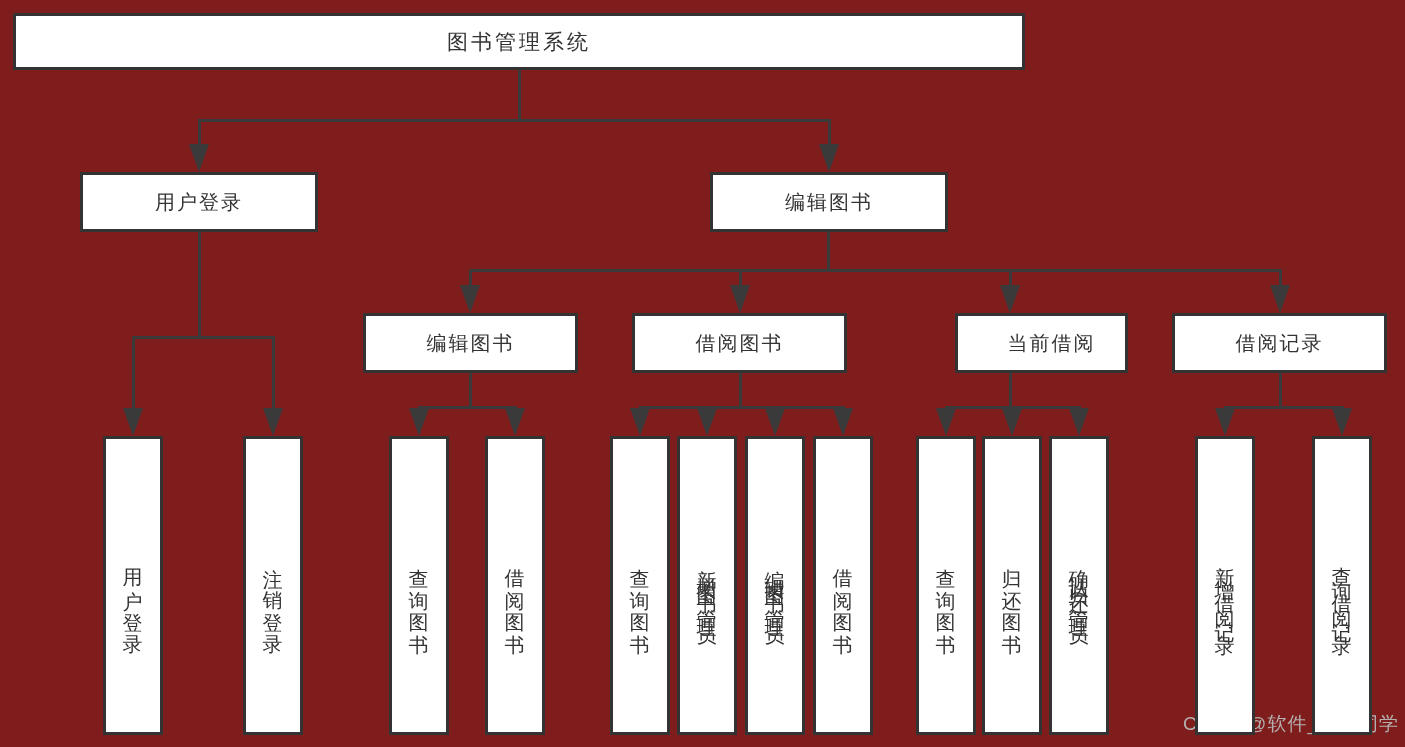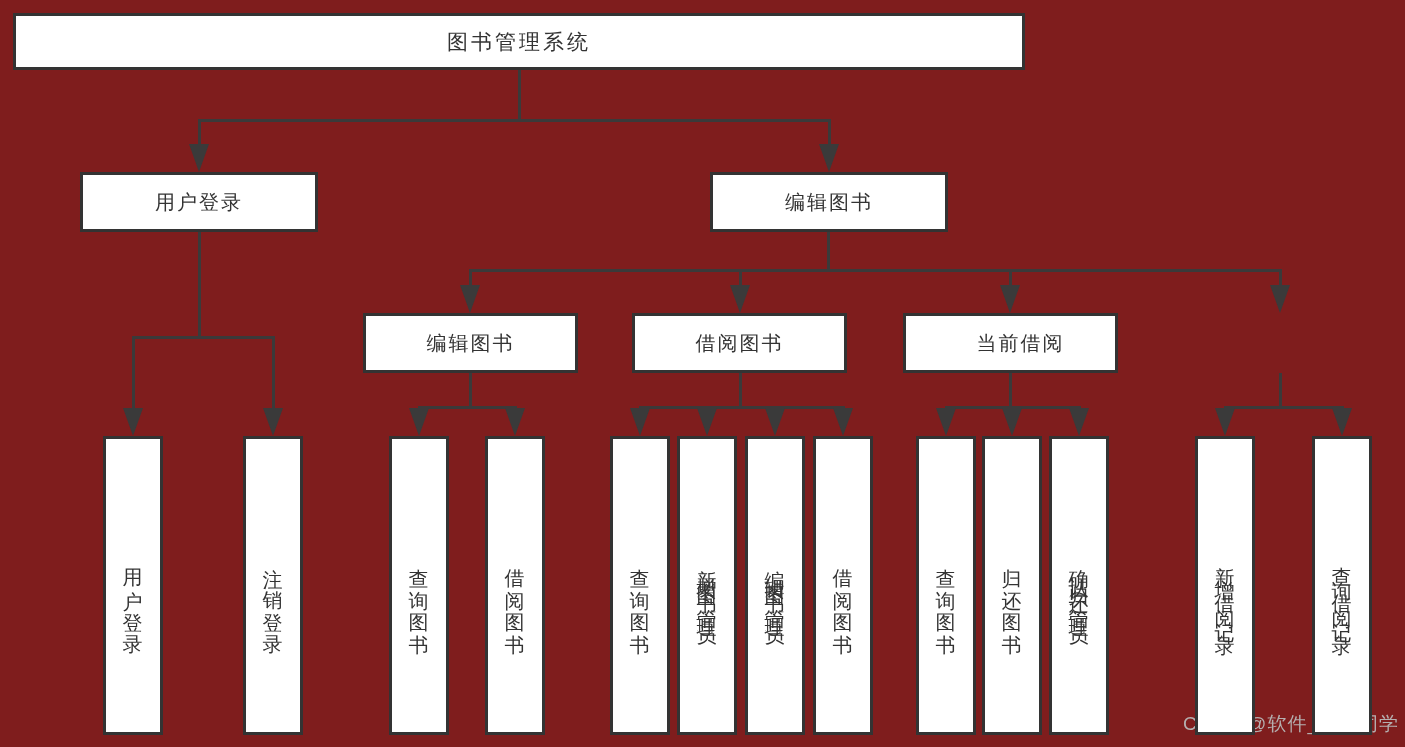--- a/index.html
+++ b/index.html
@@ -46,22 +46,25 @@
     </div>
     <div class="box hnode" style="left: 710px; top: 172px; width: 238px; height: 60px;">
       <span>编辑图书</span>
     </div>
     <div class="box hnode" style="left: 363px; top: 313px; width: 215px; height: 60px;">
       <span>编辑图书</span>
     </div>
     <div class="box hnode" style="left: 632px; top: 313px; width: 215px; height: 60px;">
       <span>借阅图书</span>
     </div>
-    <div class="box hnode" style="left: 903px; top: 313px; width: 215px; height: 60px; padding-left: 20px;">
+    <div class="box hnode" style="left: 955px; top: 313px; width: 173px; height: 60px; padding-left: 20px;">
       <span>当前借阅</span>
+    </div>
+    <div class="box hnode" style="left: 1172px; top: 313px; width: 215px; height: 60px;">
+      <span>借阅记录</span>
     </div>
     <div class="box leaf" style="left: 103px; top: 436px; width: 60px; height: 299px;">
       <span class="vtext ls4">用户登录</span>
     </div>
     <div class="box leaf" style="left: 243px; top: 436px; width: 60px; height: 299px;">
       <span class="vtext ls4">注销登录</span>
     </div>
     <div class="box leaf" style="left: 389px; top: 436px; width: 60px; height: 299px;">
       <span class="vtext ls4">查询图书</span>
     </div>

